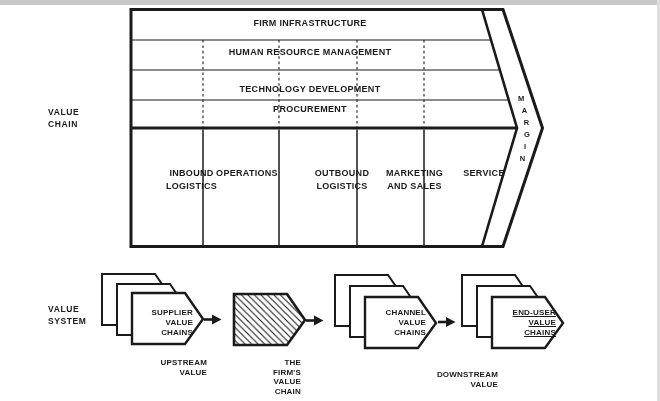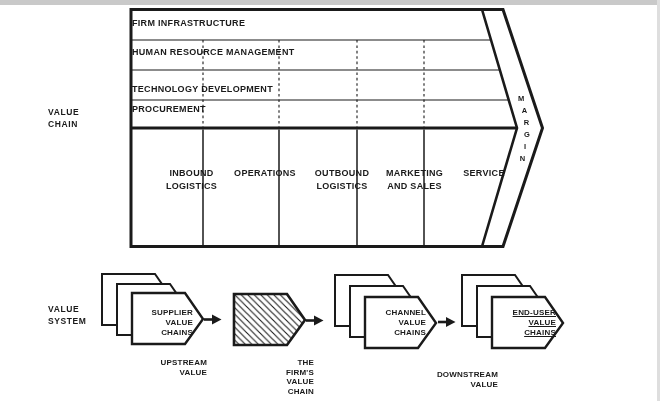--- a/index.html
+++ b/index.html
@@ -5,21 +5,21 @@
   html,body{margin:0;padding:0;background:#ffffff;}
   #stage{
     position:relative;width:660px;height:401px;background:#ffffff;
     overflow:hidden;font-family:"Liberation Sans", sans-serif;color:#1a1a1a;
   }
   .strip{position:absolute;}
   .lbl{
     position:absolute;white-space:pre-line;color:#1a1a1a;
     font-weight:700;letter-spacing:.3px;
   }
-  .support-lbl{left:132px;width:356px;font-size:9px;line-height:11px;}
+  .support-lbl{left:132px;width:356px;font-size:9px;line-height:11px;text-align:center;}
   .primary-lbl{top:167px;font-size:9px;line-height:12.5px;text-align:center;margin-left:24px;}
   .side-lbl{font-size:8.5px;line-height:12px;letter-spacing:.6px;}
   .node-lbl{font-size:8px;line-height:9.8px;text-align:right;letter-spacing:.2px;}
   .caption-lbl{font-size:8px;line-height:9.6px;text-align:right;letter-spacing:.2px;}
   svg{position:absolute;left:0;top:0;}
   .ink{stroke:#1a1a1a;}
   text{font-family:"Liberation Sans", sans-serif;}
 </style>
 </head>
 <body>
@@ -104,39 +104,39 @@
   <div class="lbl side-lbl" style="left:48px;top:303px;">VALUE
 SYSTEM</div>
 
   <div class="lbl support-lbl" style="top:18px;">FIRM INFRASTRUCTURE</div>
   <div class="lbl support-lbl" style="top:47px;">HUMAN RESOURCE MANAGEMENT</div>
   <div class="lbl support-lbl" style="top:84px;">TECHNOLOGY DEVELOPMENT</div>
   <div class="lbl support-lbl" style="top:104px;">PROCUREMENT</div>
 
   <div class="lbl primary-lbl" style="left:132px;width:71px;">INBOUND
 LOGISTICS</div>
-  <div class="lbl primary-lbl" style="left:203px;width:76px;">OPERATIONS</div>
+  <div class="lbl primary-lbl" style="left:185px;width:76px;">OPERATIONS</div>
   <div class="lbl primary-lbl" style="left:279px;width:78px;">OUTBOUND
 LOGISTICS</div>
   <div class="lbl primary-lbl" style="left:357px;width:67px;">MARKETING
 AND SALES</div>
   <div class="lbl primary-lbl" style="left:424px;width:72px;">SERVICE</div>
 
   <div class="lbl node-lbl" style="left:133px;top:308px;width:60px;">SUPPLIER
 VALUE
 CHAINS</div>
   <div class="lbl node-lbl" style="left:366px;top:308px;width:60px;">CHANNEL
 VALUE
 CHAINS</div>
   <div class="lbl node-lbl" style="left:492px;top:308px;width:64px;text-decoration:underline;">END-USER
 VALUE
 CHAINS</div>
 
   <div class="lbl caption-lbl" style="left:127px;top:358px;width:80px;">UPSTREAM
 VALUE</div>
-  <div class="lbl caption-lbl" style="left:234px;top:358px;width:80px;">THE
+  <div class="lbl caption-lbl" style="left:221px;top:358px;width:80px;">THE
 FIRM'S
 VALUE
 CHAIN</div>
   <div class="lbl caption-lbl" style="left:398px;top:370px;width:100px;">DOWNSTREAM
 VALUE</div>
 
 </div>
 
 </body></html>

